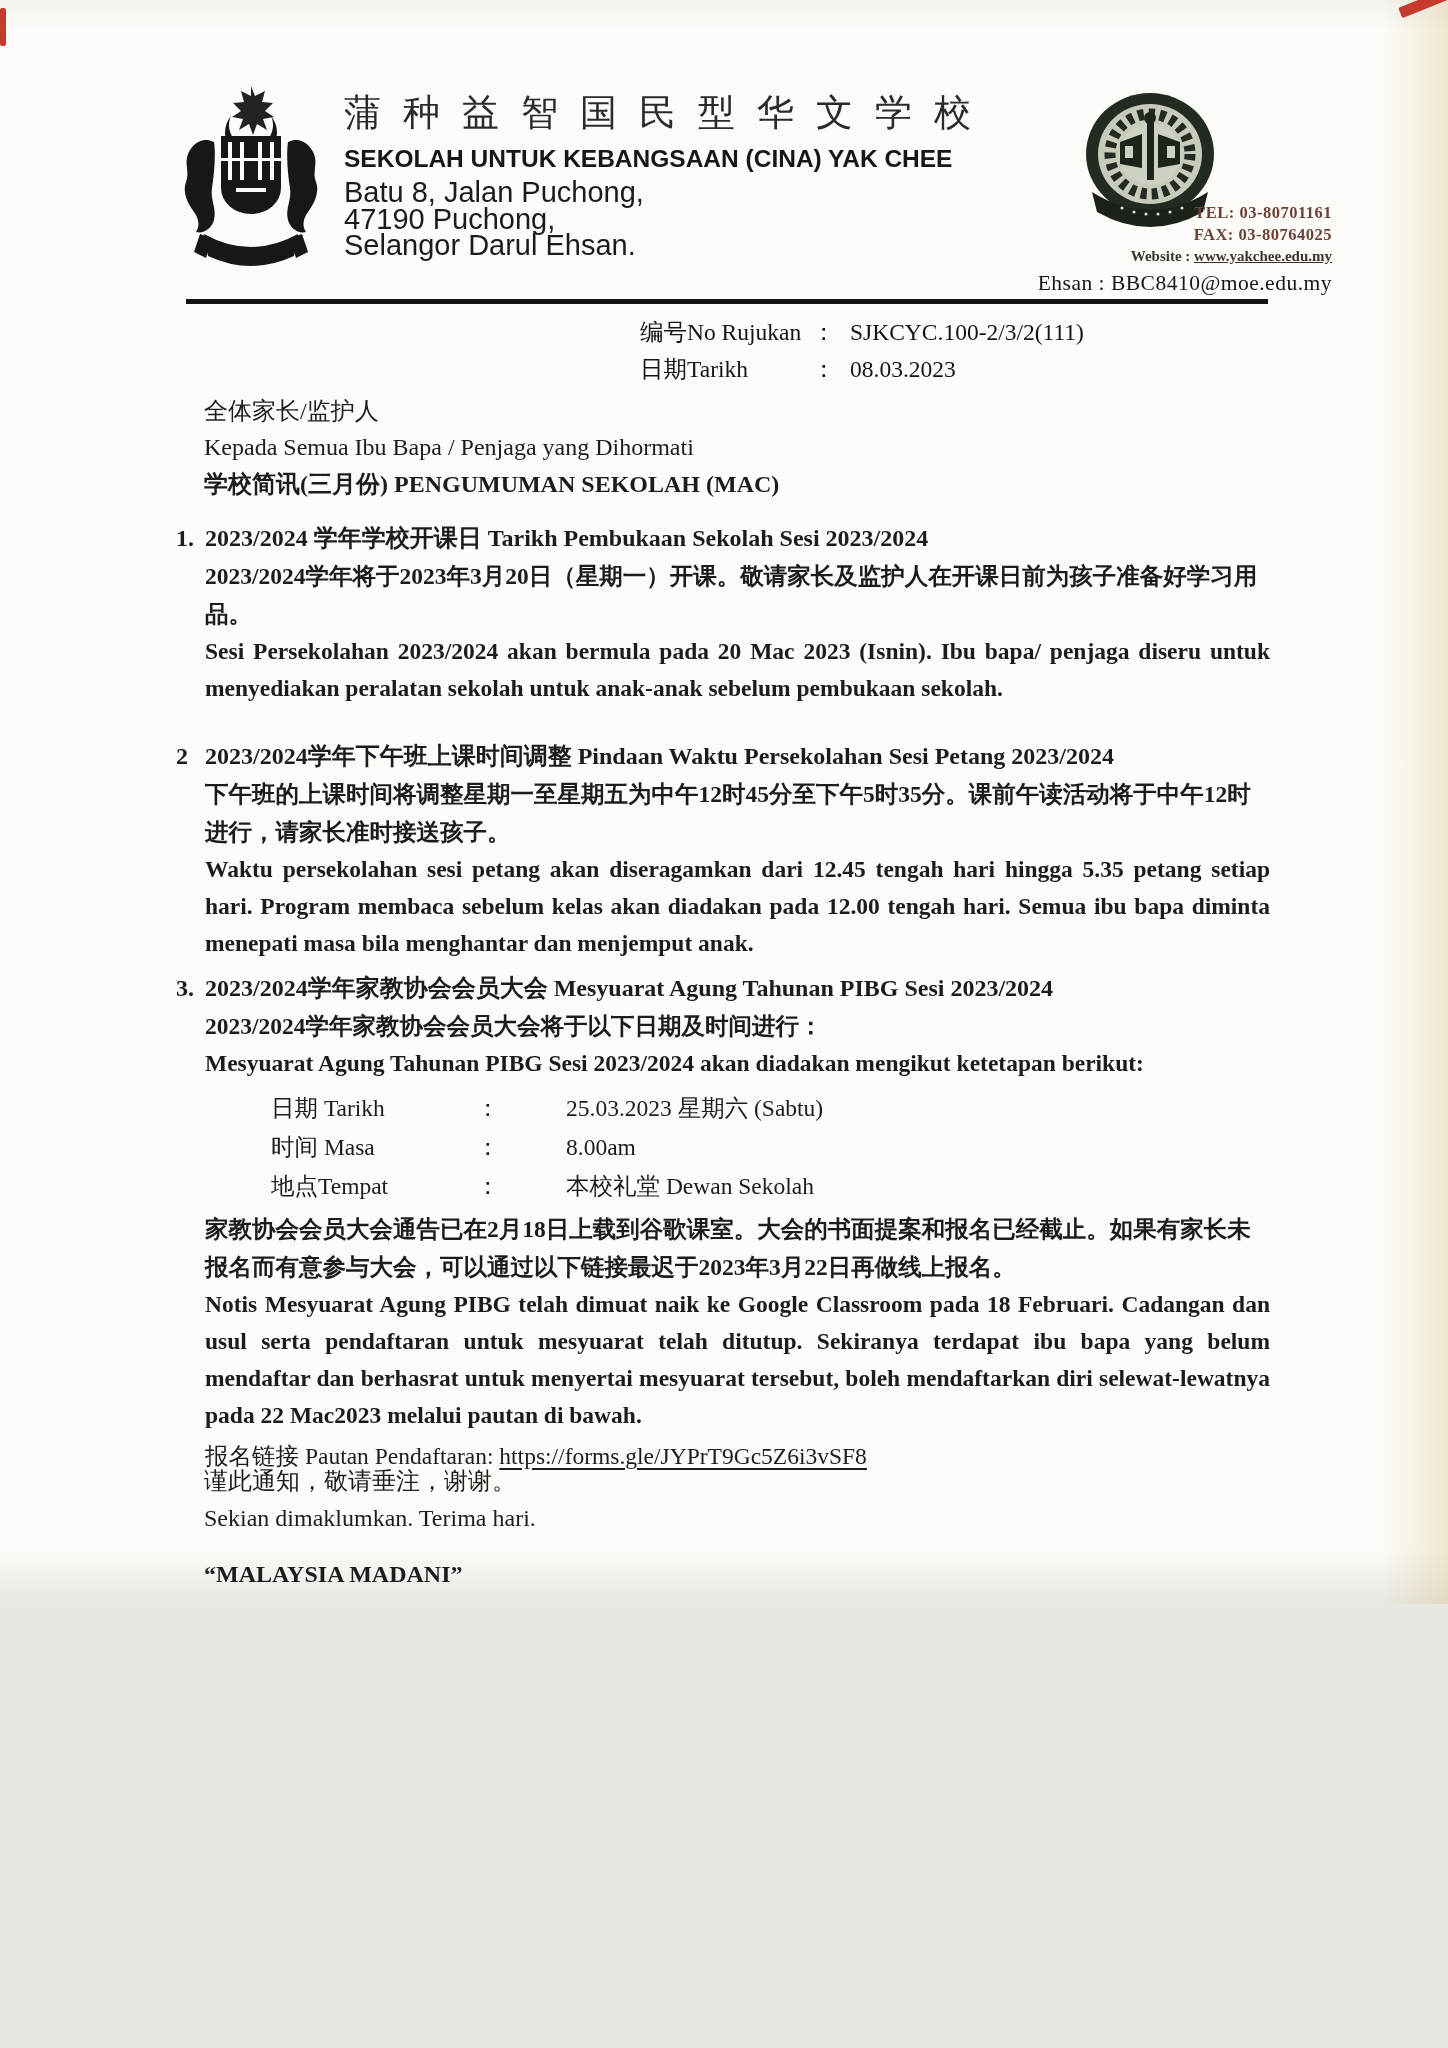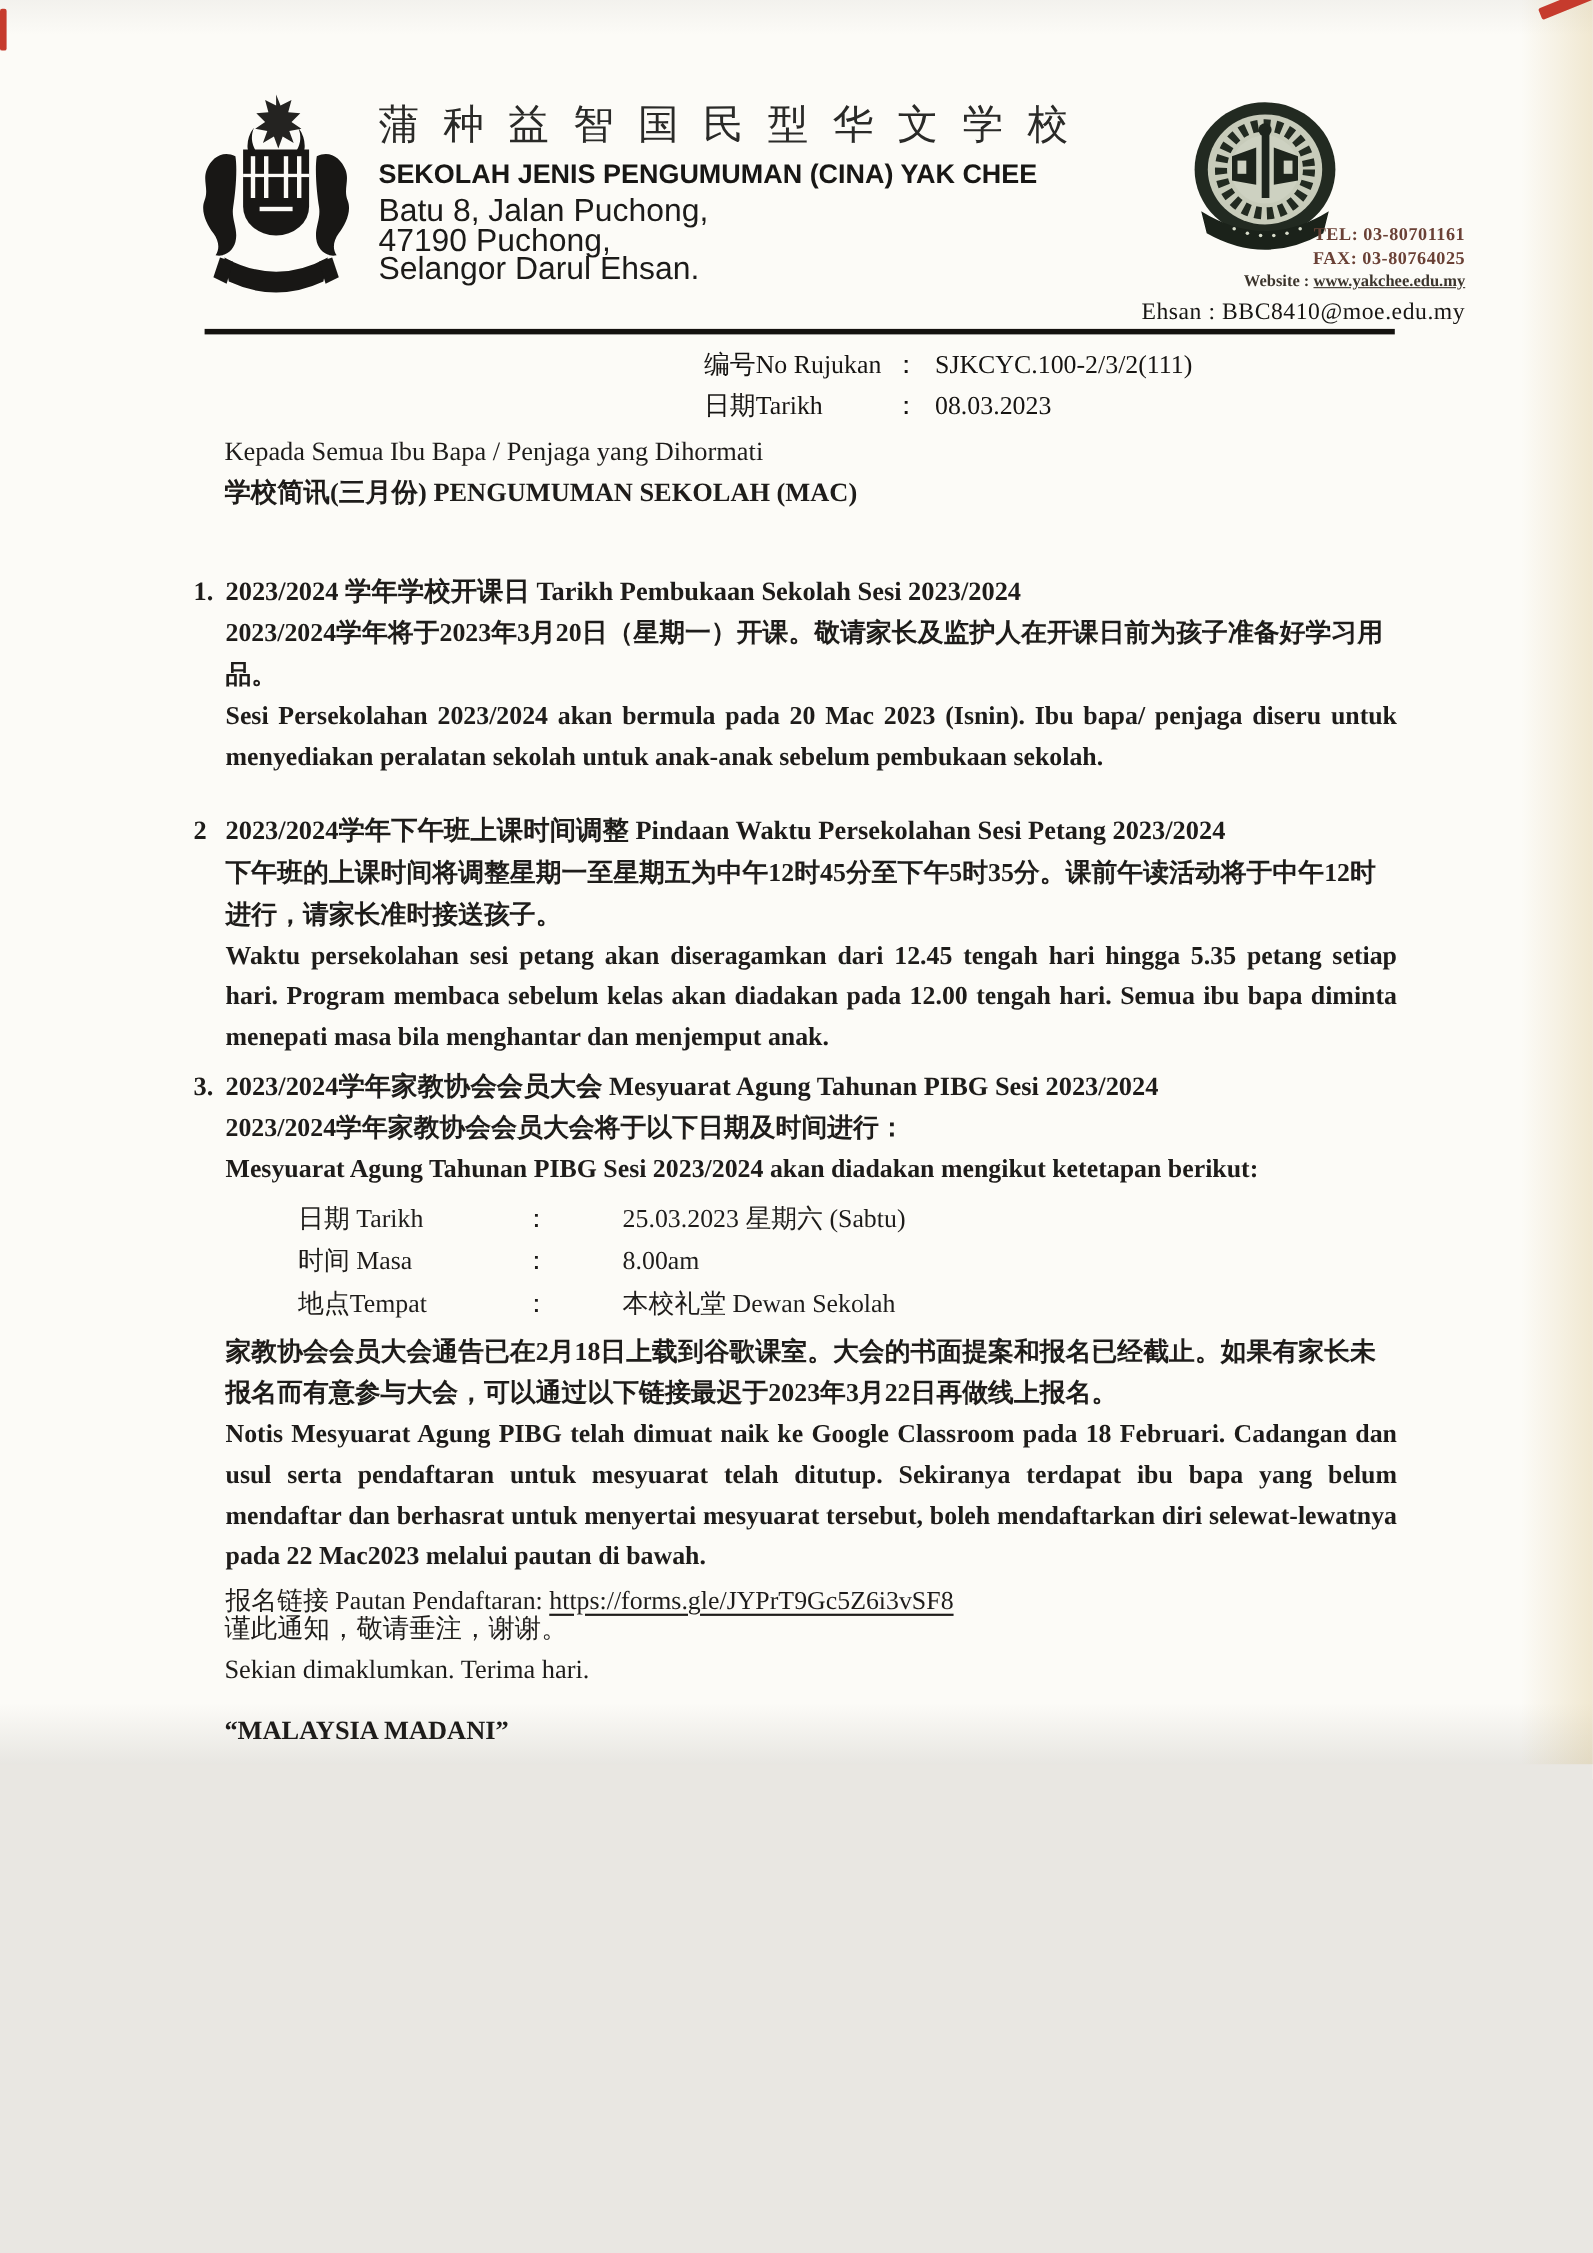--- a/index.html
+++ b/index.html
@@ -96,21 +96,21 @@
         <rect x="82" y="58" width="4" height="38"></rect>
         <rect x="94" y="58" width="4" height="38"></rect>
         <rect x="45" y="74" width="60" height="3"></rect>
         <rect x="60" y="104" width="30" height="4"></rect>
       </g>
     </svg>
   </div>
 
   <div class="abs head-center">
     <div class="cn-name">蒲种益智国民型华文学校</div>
-    <div class="my-name">SEKOLAH JENIS PENGUMUMAN (CINA) YAK CHEE</div>
+    <div class="my-name">SEKOLAH UNTUK KEBANGSAAN (CINA) YAK CHEE</div>
     <div class="addr">
       <div>Batu 8, Jalan Puchong,</div>
       <div>47190 Puchong,</div>
       <div>Selangor Darul Ehsan.</div>
     </div>
   </div>
 
   <div class="abs seal">
     <svg width="180" height="155" viewBox="0 0 180 155">
       <ellipse cx="88" cy="64" rx="64" ry="61" fill="#222a21"></ellipse>
@@ -150,20 +150,21 @@
   <div class="abs ref ink">
     <span>编号No Rujukan</span>
     <span>：</span>
     <span>SJKCYC.100-2/3/2(111)</span>
     <span>日期Tarikh</span>
     <span>：</span>
     <span>08.03.2023</span>
   </div>
 
   <div class="abs recipient">
+    <div>全体家长/监护人</div>
     <div>Kepada Semua Ibu Bapa / Penjaga yang Dihormati</div>
     <div class="subject">学校简讯(三月份) PENGUMUMAN SEKOLAH (MAC)</div>
   </div>
 
   <div class="abs item i1">
     <div class="item-head">
       <span class="num">1.</span>
       <span>2023/2024 学年学校开课日 Tarikh Pembukaan Sekolah Sesi 2023/2024</span>
     </div>
     <div class="para para-cn">2023/2024学年将于2023年3月20日（星期一）开课。敬请家长及监护人在开课日前为孩子准备好学习用品。</div>

